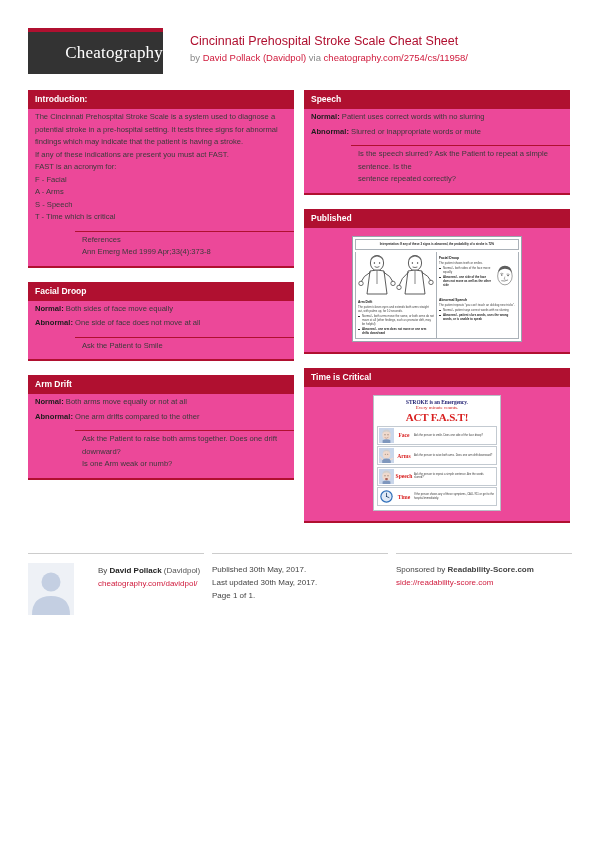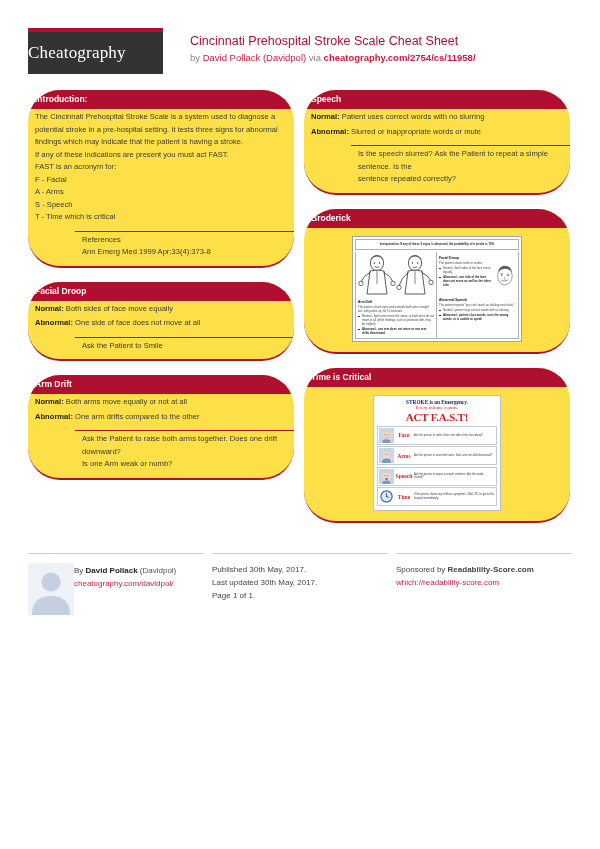--- a/index.html
+++ b/index.html
@@ -31,21 +31,21 @@
     margin-bottom: 16px;
   }
   .logo-box {
     width: 135px;
     height: 46px;
     background: #333333;
     border-top: 4px solid #b01030;
     box-sizing: border-box;
     display: flex;
     align-items: center;
-    justify-content: flex-start;
+    justify-content: flex-end;
     flex: 0 0 auto;
   }
   .logo-text {
     font-family: "Liberation Serif", serif;
     color: #ffffff;
     font-size: 17px;
     letter-spacing: 0.2px;
   }
   .header-text {
     margin-left: 27px;
@@ -61,41 +61,40 @@
     font-size: 9.5px;
     line-height: 14px;
     color: #888888;
     margin-top: 2px;
   }
   .sheet-byline .lnk {
     color: #d01a3c;
   }
   .sheet-byline .lnk-b {
     color: #d01a3c;
-    font-weight: bold;
+    font-weight: normal;
   }
 
   
   .columns {
     display: flex;
     gap: 10px;
     align-items: flex-start;
   }
   .col {
     width: 266px;
     flex: 0 0 266px;
   }
 
   
   .card {
-    background: #fde047;
+    background: #ec4899;
     border-bottom: 2px solid #b01030;
     margin-bottom: 14px;
     overflow: hidden;
-    border-radius: 32px;
   }
   .card-title {
     background: #b01030;
     color: #ffffff;
     font-size: 8.5px;
     font-weight: bold;
     padding: 4px 7px 5px 7px;
     line-height: 10px;
   }
   .card-body {
@@ -279,21 +278,21 @@
     margin-top: 6px;
     padding-top: 10px;
   }
   .fcol {
     border-top: 1px solid #cccccc;
     padding-top: 9px;
     font-size: 8px;
     line-height: 13px;
     color: #444444;
   }
-  .fcol-1 { width: 176px; flex: 0 0 176px; display: flex; gap: 0; }
+  .fcol-1 { width: 176px; flex: 0 0 176px; display: flex; gap: 24px; }
   .fcol-2 { width: 176px; flex: 0 0 176px; margin-left: 8px; }
   .fcol-3 { width: 176px; flex: 0 0 176px; margin-left: 8px; }
   .avatar {
     width: 46px;
     height: 52px;
     flex: 0 0 46px;
     background: #eef1f6;
     position: relative;
     overflow: hidden;
   }
@@ -377,21 +376,21 @@
           <div class="sp"></div>
           <div class="ln"><b>Abnormal:</b><span> Slurred or inappropriate words or mute</span></div>
         </div>
         <div class="card-body">
           <div class="ln">Is the speech slurred? Ask the Patient to repeat a simple sentence. Is the</div>
           <div class="ln">sentence repeated correctly?</div>
         </div>
       </div>
 
       <div class="card">
-        <div class="card-title">Broderick</div>
+        <div class="card-title">Published</div>
         <div class="fig-wrap">
           <div class="cin-fig">
             <div class="cin-banner">Interpretation: If any of these 3 signs is abnormal, the probability of a stroke is 72%</div>
             <div class="cin-grid">
 
               <div class="cin-left">
                 <div class="cin-figures">
                   <svg class="person" viewBox="0 0 38 44">
                     <ellipse cx="19" cy="9" rx="6.6" ry="7.6" fill="#fff" stroke="#333" stroke-width="0.8"></ellipse>
                     <path d="M12.4 6 Q19 -1 25.6 6 Q25 2 19 1.6 Q13 2 12.4 6 Z" fill="#6b6b6b"></path>
@@ -542,18 +541,18 @@
     </div>
 
     <div class="fcol fcol-2">
       <div>Published 30th May, 2017.</div>
       <div>Last updated 30th May, 2017.</div>
       <div>Page 1 of 1.</div>
     </div>
 
     <div class="fcol fcol-3">
       <div><span>Sponsored by </span><b>Readability-Score.com</b></div>
-      <div class="flink">which://readability-score.com</div>
+      <div class="flink">side://readability-score.com</div>
     </div>
 
   </div>
 
 </div>
 
 </body></html>

